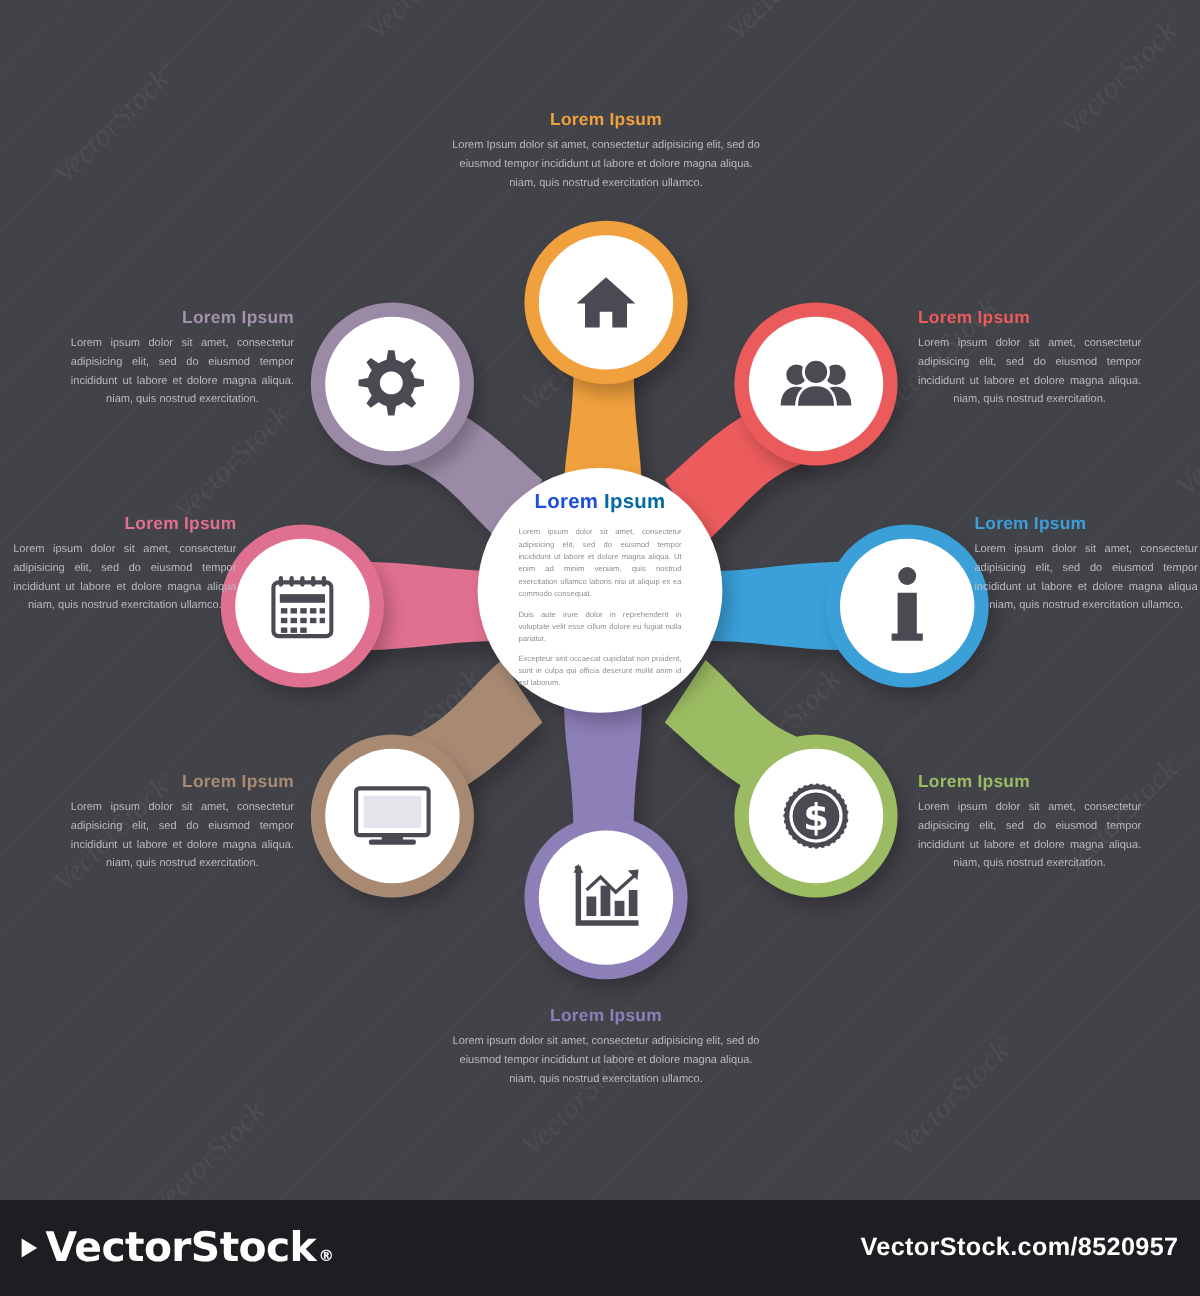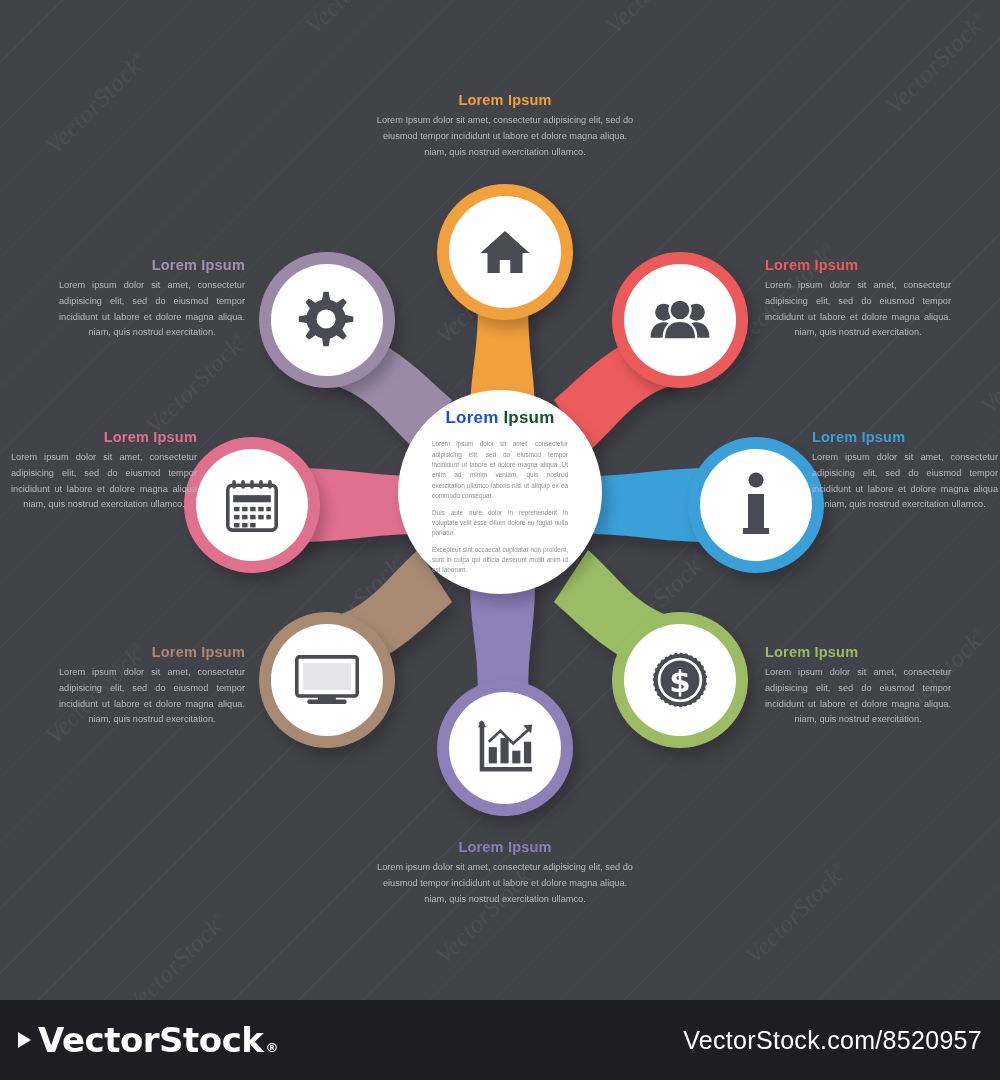--- a/index.html
+++ b/index.html
@@ -65,21 +65,21 @@
     display: flex; flex-direction: column;
     align-items: center; justify-content: center;
     padding: 0 34px;
     text-align: center;
   }
   .hub-title {
     font-size: 17px; font-weight: bold; margin-bottom: 11px;
     letter-spacing: .2px;
   }
   .hub-title .a { color: #1d4ed8; }
-  .hub-title .b { color: #14532d; }
+  .hub-title .b { color: #0369a1; }
   .hub-body {
     font-size: 6.4px; line-height: 1.62; color: #8e8e98;
     text-align: justify; width: 100%;
   }
   .hub-body p { margin: 0 0 6px 0; }
   .hub-body p:last-child { margin-bottom: 0; }
 
   .label {
     position: absolute;
     width: 186px;
@@ -126,22 +126,23 @@
   #brand .reg { font-size: 13px; vertical-align: super; margin-left: 2px; }
   #brand .tri {
     width: 0; height: 0;
     border-left: 13px solid #ffffff;
     border-top: 8px solid transparent;
     border-bottom: 8px solid transparent;
     margin-right: 7px;
     align-self: center;
   }
   #vsid {
-    color: #ffffff; font-size: 25px; letter-spacing: .3px;
+    color: #ffffff; font-size: 21px; letter-spacing: .3px;
     font-family: "Liberation Sans", sans-serif;
+    font-weight: bold;
   }
 </style>
 </head>
 <body>
 
 <div id="stage">
 
   <div id="hatch"></div>
 
   <div class="wm" style="left:40px;  top:140px;">VectorStock<sup>®</sup></div>

